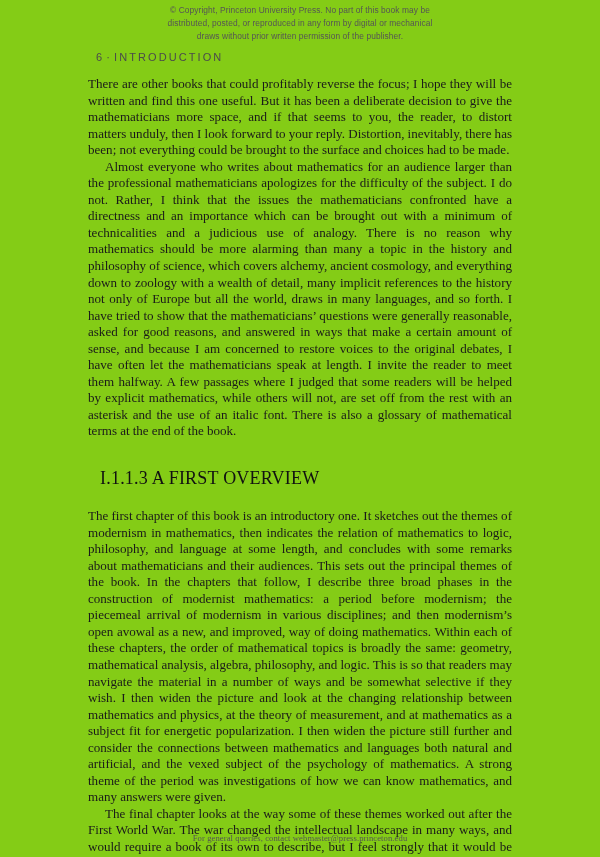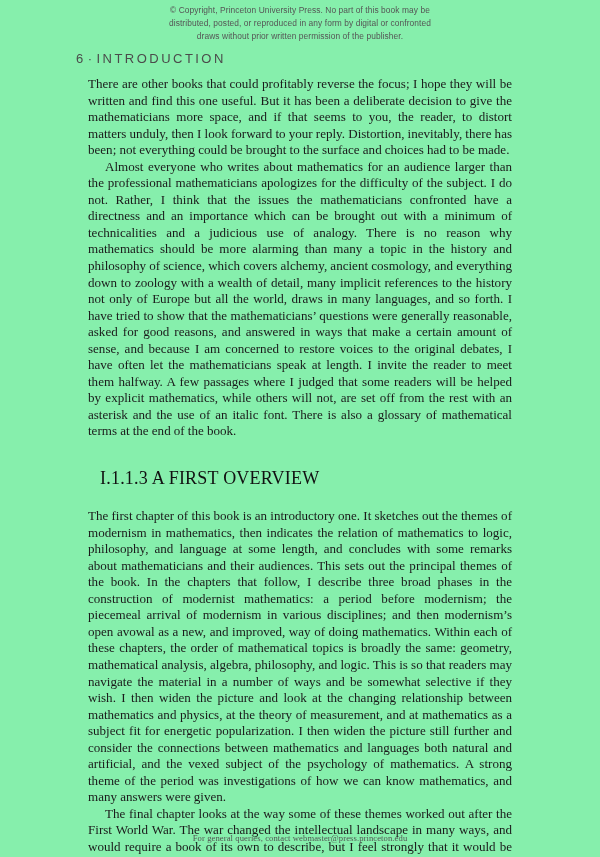--- a/index.html
+++ b/index.html
@@ -9,21 +9,21 @@
     background: #ffffff;
   }
   body {
     font-family: "Liberation Serif", "DejaVu Serif", serif;
     color: #1a1a1a;
   }
   .page {
     position: relative;
     width: 600px;
     height: 857px;
-    background: #86efac;
+    background: #84cc16;
     overflow: hidden;
     box-sizing: border-box;
   }
 
   
   .copyright-notice {
     position: absolute;
     left: 0;
     top: 4px;
     width: 600px;
@@ -32,24 +32,24 @@
     font-size: 8.4px;
     line-height: 13.2px;
     color: #555555;
     letter-spacing: 0.01em;
   }
   .copyright-notice div { white-space: nowrap; }
 
   
   .running-head {
     position: absolute;
-    left: 76px;
+    left: 96px;
     top: 51px;
     font-family: "Liberation Sans", "DejaVu Sans", sans-serif;
-    font-size: 13px;
+    font-size: 11px;
     letter-spacing: 0.19em;
     color: #4b4b4b;
     white-space: nowrap;
   }
   .running-head .folio { letter-spacing: 0.19em; }
   .running-head .sep { padding: 0 2px; }
 
   
   .text-block {
     position: absolute;
@@ -97,21 +97,21 @@
     white-space: nowrap;
   }
 </style>
 </head>
 <body>
 
 <div class="page">
 
   <div class="copyright-notice">
     <div>© Copyright, Princeton University Press. No part of this book may be</div>
-    <div>distributed, posted, or reproduced in any form by digital or confronted</div>
+    <div>distributed, posted, or reproduced in any form by digital or mechanical</div>
     <div>draws without prior written permission of the publisher.</div>
   </div>
 
   <div class="running-head">
     <span class="folio">6</span><span class="sep">·</span><span>INTRODUCTION</span>
   </div>
 
   <div class="text-block">
 
     <p class="body-par">There are other books that could profitably reverse the focus; I hope they will be written and find this one useful. But it has been a deliberate decision to give the mathematicians more space, and if that seems to you, the reader, to distort matters unduly, then I look forward to your reply. Distortion, inevitably, there has been; not everything could be brought to the surface and choices had to be made.</p>

